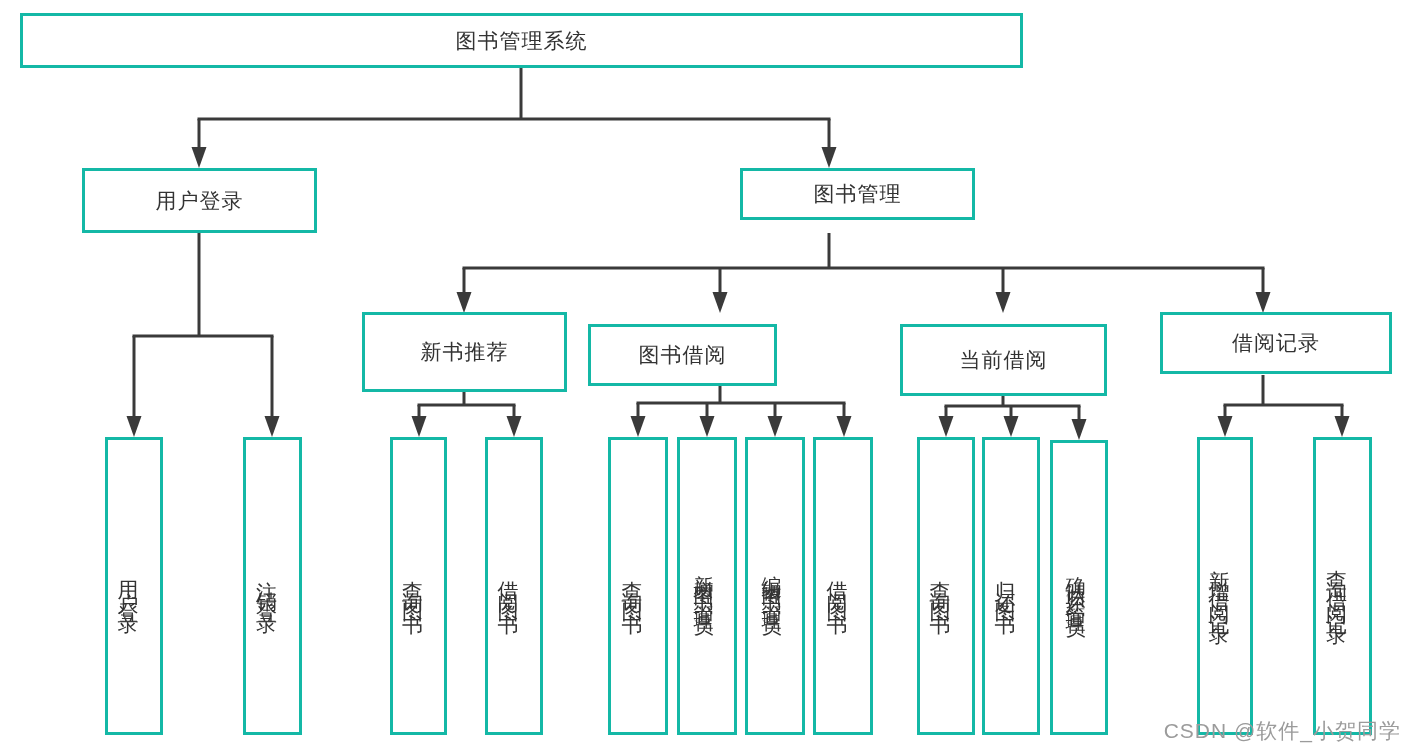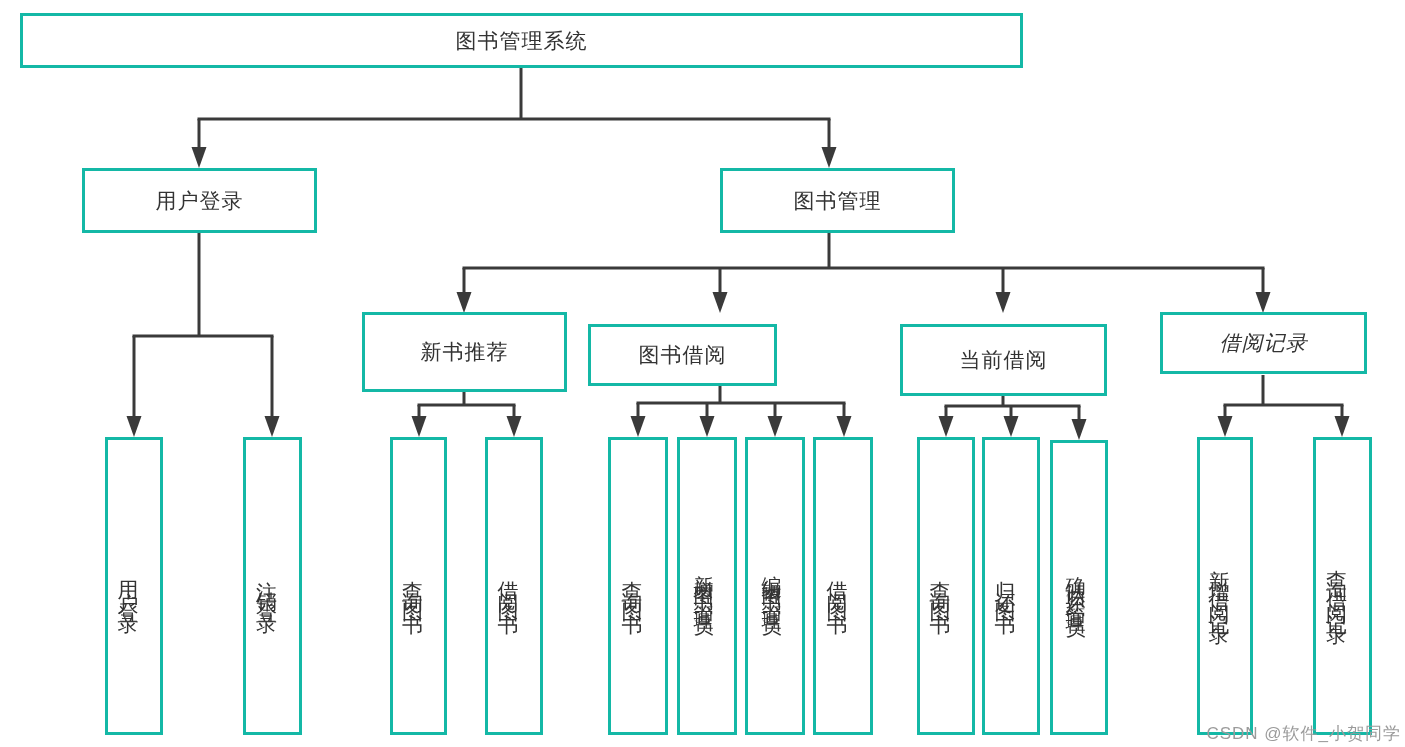--- a/index.html
+++ b/index.html
@@ -40,21 +40,21 @@
   .node .vtext.long {
     font-size: 20px;
     letter-spacing: 6px;
     padding-block-start: 6px;
   }
   #watermark {
     position: absolute;
     right: 4px;
     bottom: 2px;
     color: #9b9b9b;
-    font-size: 17px;
+    font-size: 21px;
     letter-spacing: 1px;
     z-index: 5;
     white-space: nowrap;
   }
 </style>
 </head>
 <body>
 
 <div id="stage">
 
@@ -131,34 +131,34 @@
     </g>
   </svg>
 
   <div class="node" style="left:20px; top:13px; width:1003px; height:55px;">
     <span>图书管理系统</span>
   </div>
 
   <div class="node" style="left:82px; top:168px; width:235px; height:65px;">
     <span>用户登录</span>
   </div>
-  <div class="node" style="left:720px; top:168px; width:235px; height:65px;">
+  <div class="node" style="left:740px; top:168px; width:235px; height:52px;">
     <span>图书管理</span>
   </div>
 
   <div class="node" style="left:362px; top:312px; width:205px; height:80px;">
     <span>新书推荐</span>
   </div>
   <div class="node" style="left:588px; top:312px; width:189px; height:62px;margin-top:12px;">
     <span>图书借阅</span>
   </div>
   <div class="node" style="left:900px; top:324px; width:207px; height:72px;">
     <span>当前借阅</span>
   </div>
-  <div class="node" style="left:1160px; top:312px; width:207px; height:62px;font-style:italic;">
+  <div class="node" style="left:1160px; top:312px; width:232px; height:62px;">
     <span>借阅记录</span>
   </div>
 
   <div class="node" style="left:105px; top:437px; width:58px; height:298px;">
     <span class="vtext">用户登录</span>
   </div>
   <div class="node" style="left:243px; top:437px; width:59px; height:298px;">
     <span class="vtext">注销登录</span>
   </div>
 

